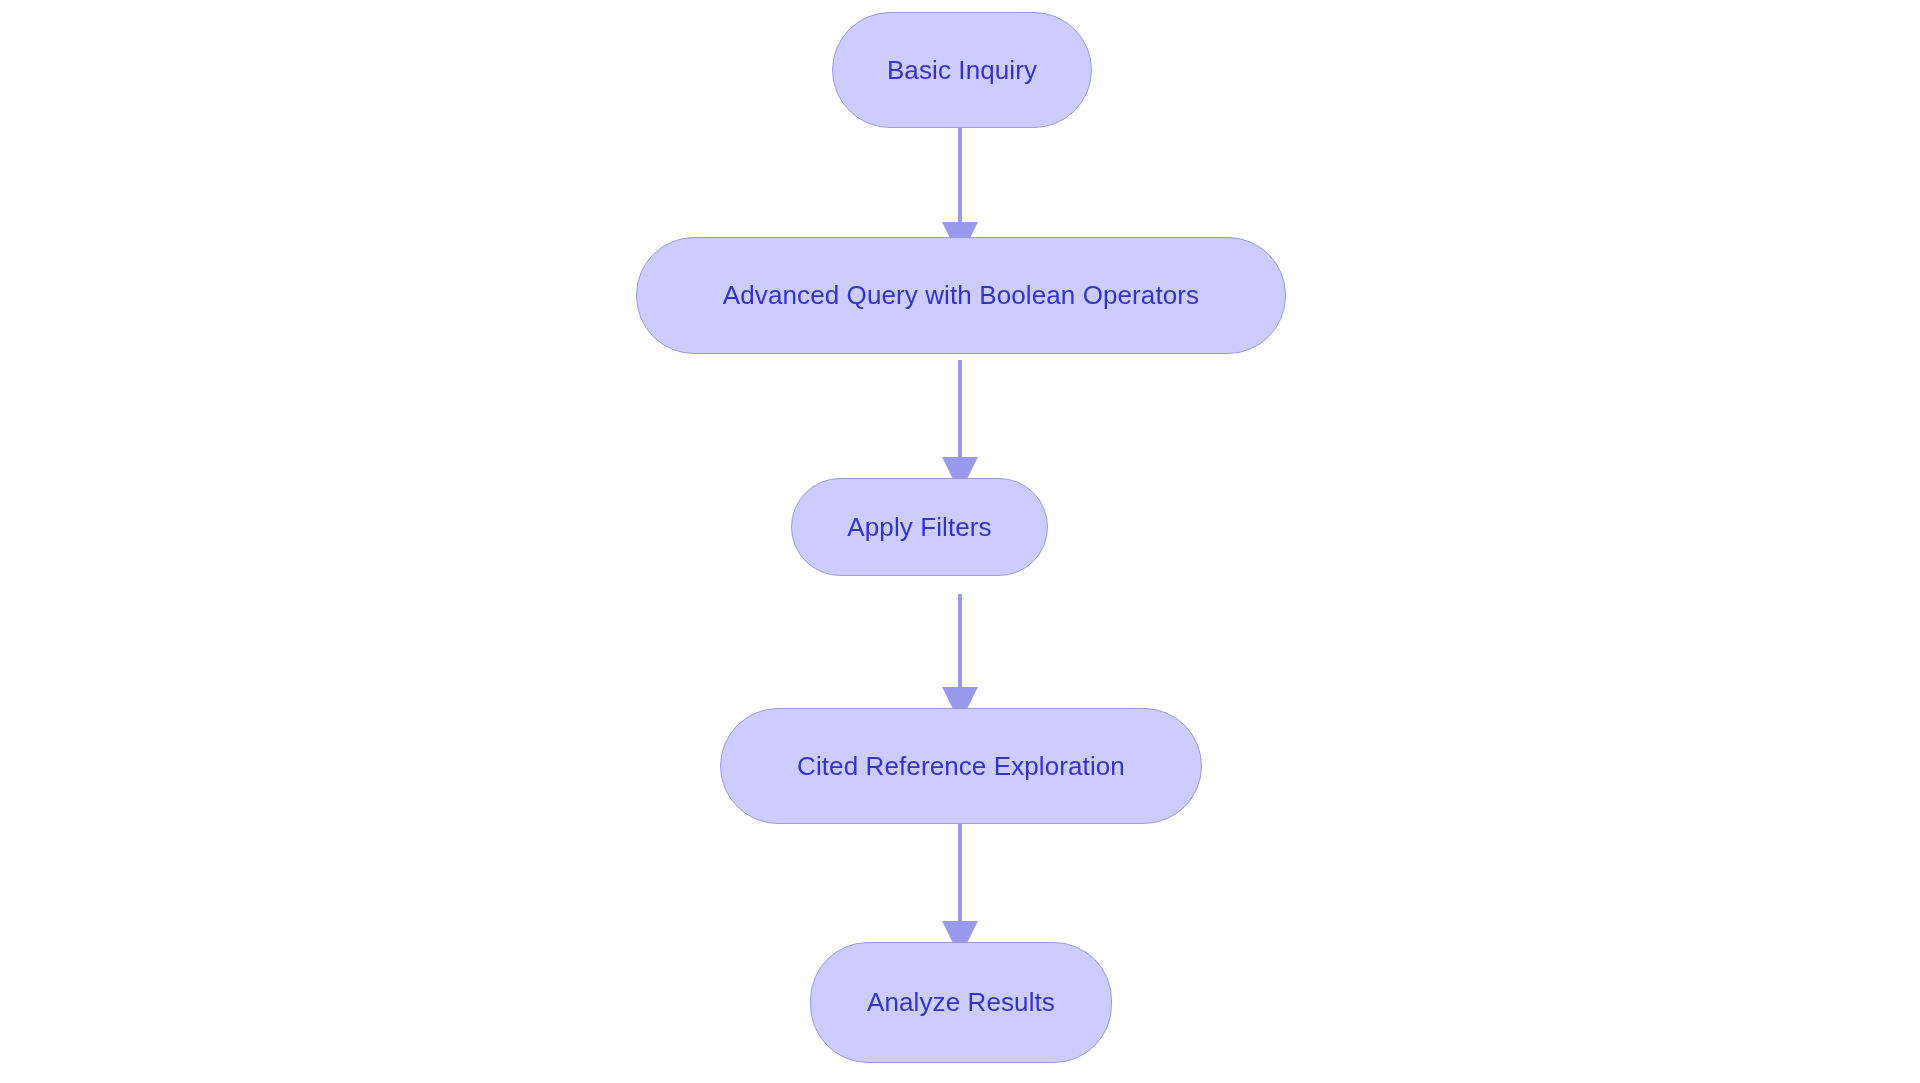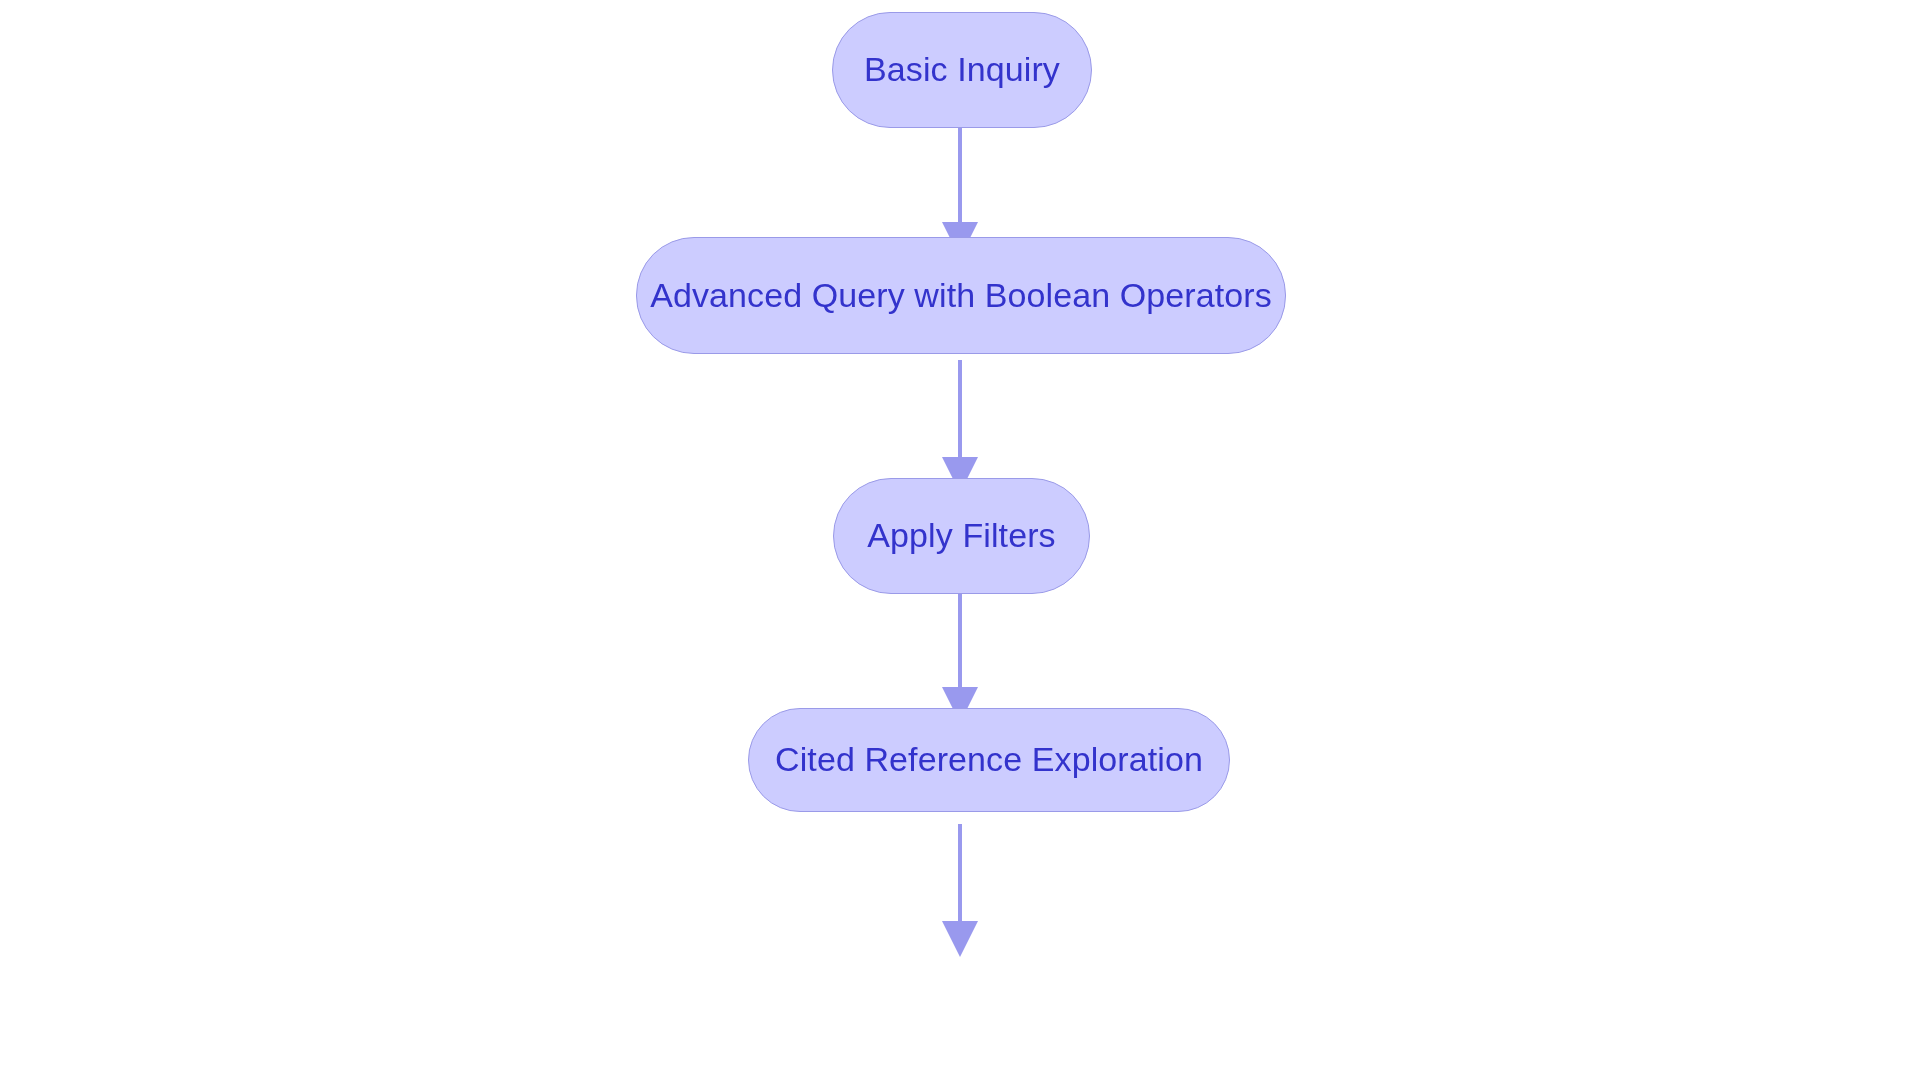--- a/index.html
+++ b/index.html
@@ -42,34 +42,34 @@
     justify-content: center;
     background: #ccccff;
     border: 1.4px solid #9a9ae8;
     border-radius: 58px;
     -webkit-font-smoothing: antialiased;
   }
 
   .flow-node-label {
     color: #3333cc;
     font-family: "Liberation Sans", "DejaVu Sans", sans-serif;
-    font-size: 34px;
+    font-size: 26px;
     font-weight: 400;
     line-height: 1.1;
     letter-spacing: 0.1px;
     white-space: nowrap;
     text-align: center;
     user-select: none;
   }
 
   
   #node-0 { left: 832px; top: 12px;  width: 260px; height: 116px; }
   #node-1 { left: 636px; top: 237px; width: 650px; height: 117px; }
-  #node-2 { left: 833px; top: 478px; width: 257px; height: 116px; }
-  #node-3 { left: 748px; top: 708px; width: 482px; height: 104px; }
+  #node-2 { left: 791px; top: 478px; width: 257px; height: 98px; }
+  #node-3 { left: 720px; top: 708px; width: 482px; height: 116px; }
   #node-4 { left: 810px; top: 942px; width: 302px; height: 121px; }
 </style>
 </head>
 <body>
 
 <div id="flowchart-canvas">
 
   <svg id="connector-layer" viewBox="0 0 1920 1083" width="1920" height="1083" xmlns="http://www.w3.org/2000/svg">
     <defs>
       <marker id="arrowhead" markerWidth="10" markerHeight="9" refX="1" refY="4.5" orient="auto" markerUnits="strokeWidth">
@@ -95,14 +95,17 @@
   </div>
 
   <div id="node-2" class="flow-node">
     <span class="flow-node-label">Apply Filters</span>
   </div>
 
   <div id="node-3" class="flow-node">
     <span class="flow-node-label">Cited Reference Exploration</span>
   </div>
 
+  <div id="node-4" class="flow-node">
+    <span class="flow-node-label">Analyze Results</span>
+  </div>
 
 </div>
 
 </body></html>

